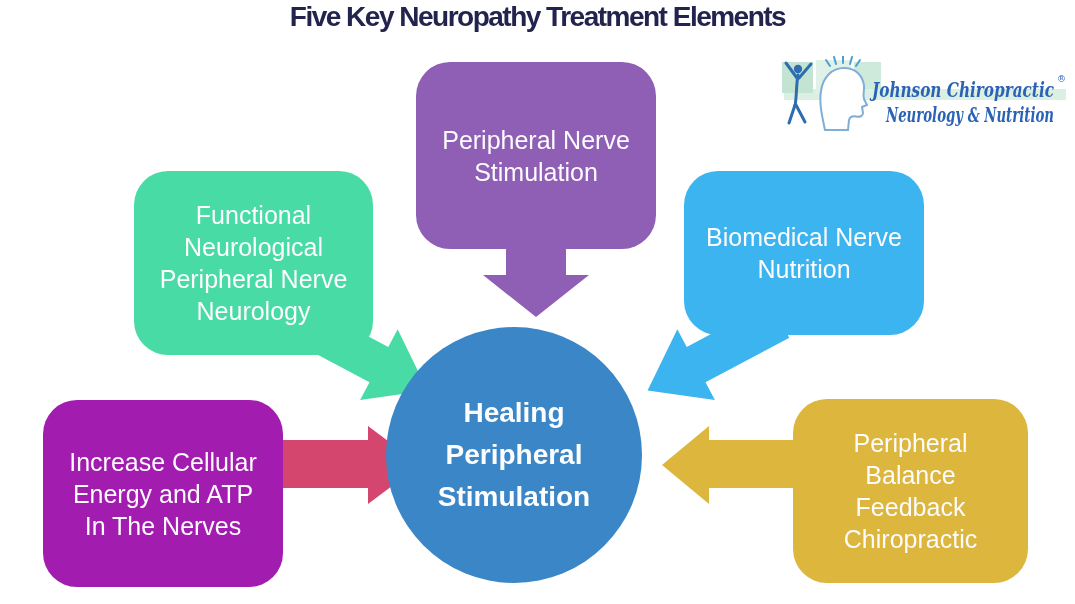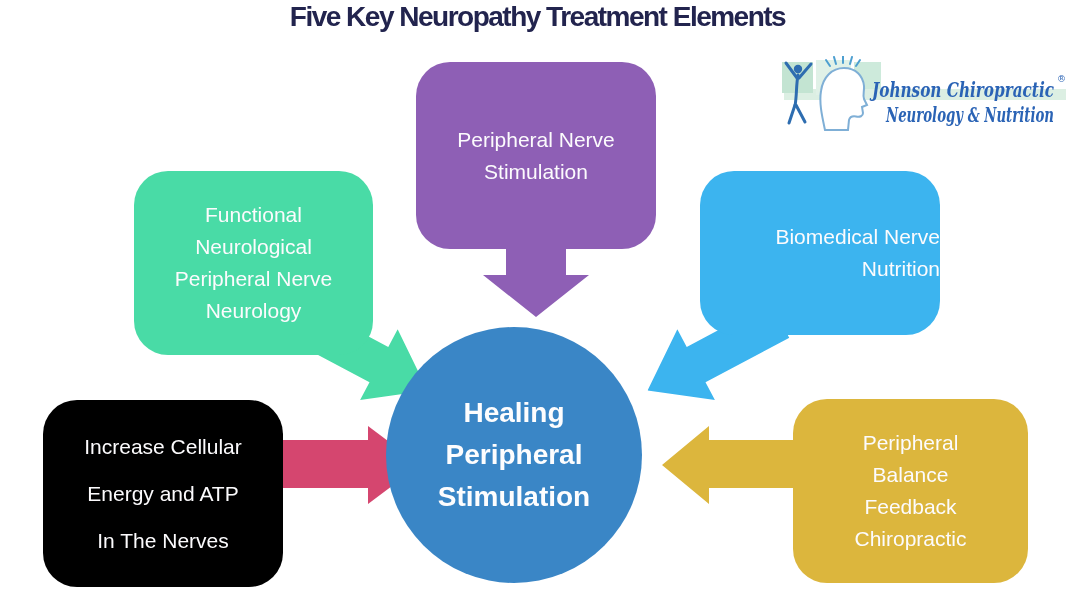--- a/index.html
+++ b/index.html
@@ -8,25 +8,25 @@
     overflow:hidden; font-family:"Liberation Sans", sans-serif;
   }
   .title {
     position:absolute; top:1px; left:0; width:100%; text-align:center;
     font-size:28px; font-weight:bold; letter-spacing:-1.5px; color:#22244e;
     white-space:nowrap;
   }
   .bubble {
     position:absolute; z-index:2; border-radius:34px;
     display:flex; flex-direction:column; align-items:center; justify-content:center;
-    color:#fcfbfd; font-size:21px; line-height:32px; text-align:center;
+    color:#fcfbfd; font-size:25px; line-height:32px; text-align:center;
   }
   .b-top         { left:416px; top:62px;  width:240px; height:187px; }
   .b-upper-left  { left:134px; top:171px; width:239px; height:184px; }
-  .b-upper-right { left:700px; top:171px; width:240px; height:164px;align-items:flex-end; }
+  .b-upper-right { left:684px; top:171px; width:240px; height:164px; }
   .b-lower-left  { left:43px;  top:400px; width:240px; height:187px; }
   .b-lower-right { left:793px; top:399px; width:235px; height:184px; }
   .center-circle {
     position:absolute; z-index:3; left:386px; top:327px; width:256px; height:256px;
     border-radius:50%; display:flex; flex-direction:column; align-items:center;
     justify-content:center; color:#fdfdfe; font-size:28px; font-weight:bold;
     line-height:42px; text-align:center;
   }
   .arrow { position:absolute; z-index:1; }
   .a-down  { left:483px; top:247px; }
@@ -102,21 +102,21 @@
     <div>Neurological</div>
     <div>Peripheral Nerve</div>
     <div>Neurology</div>
   </div>
 
   <div class="bubble b-upper-right" style="background-color: rgb(60, 180, 239);">
     <div>Biomedical Nerve</div>
     <div>Nutrition</div>
   </div>
 
-  <div class="bubble b-lower-left" style="background-color: #000000; gap: 15px;">
+  <div class="bubble b-lower-left" style="background-color: #a21caf;">
     <div>Increase Cellular</div>
     <div>Energy and ATP</div>
     <div>In The Nerves</div>
   </div>
 
   <div class="bubble b-lower-right" style="background-color: rgb(220, 182, 61);">
     <div>Peripheral</div>
     <div>Balance</div>
     <div>Feedback</div>
     <div>Chiropractic</div>

